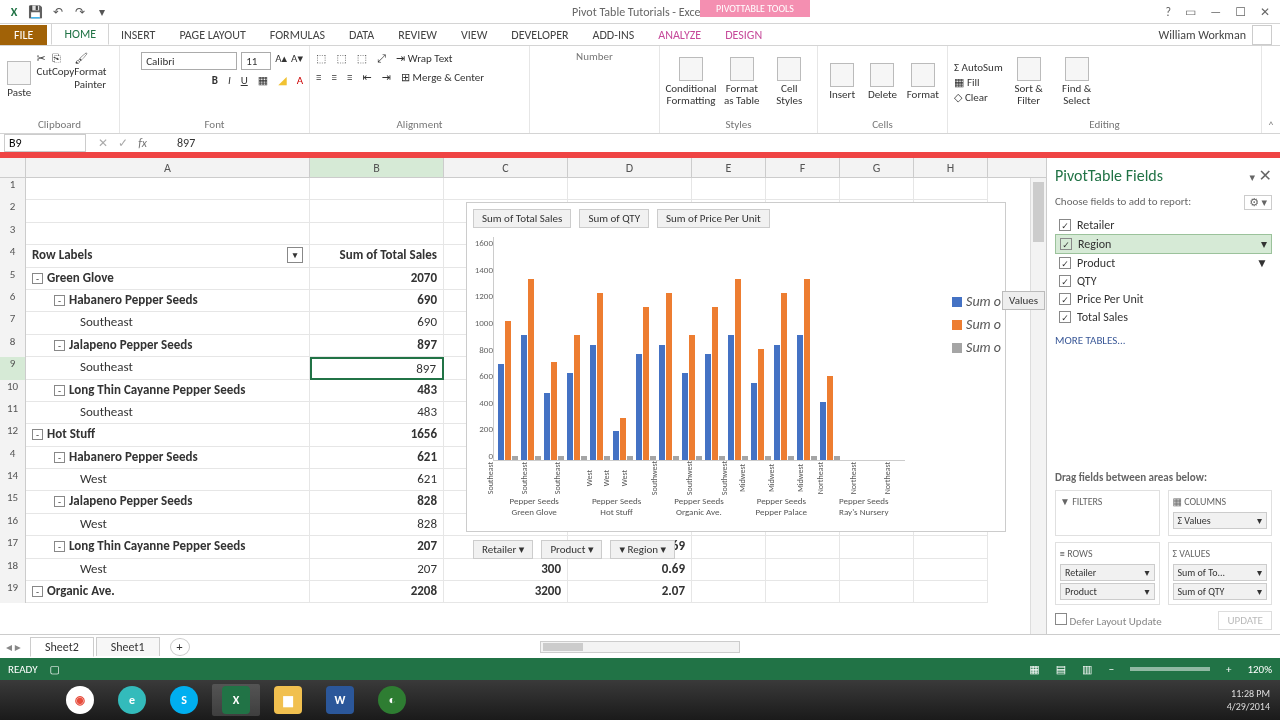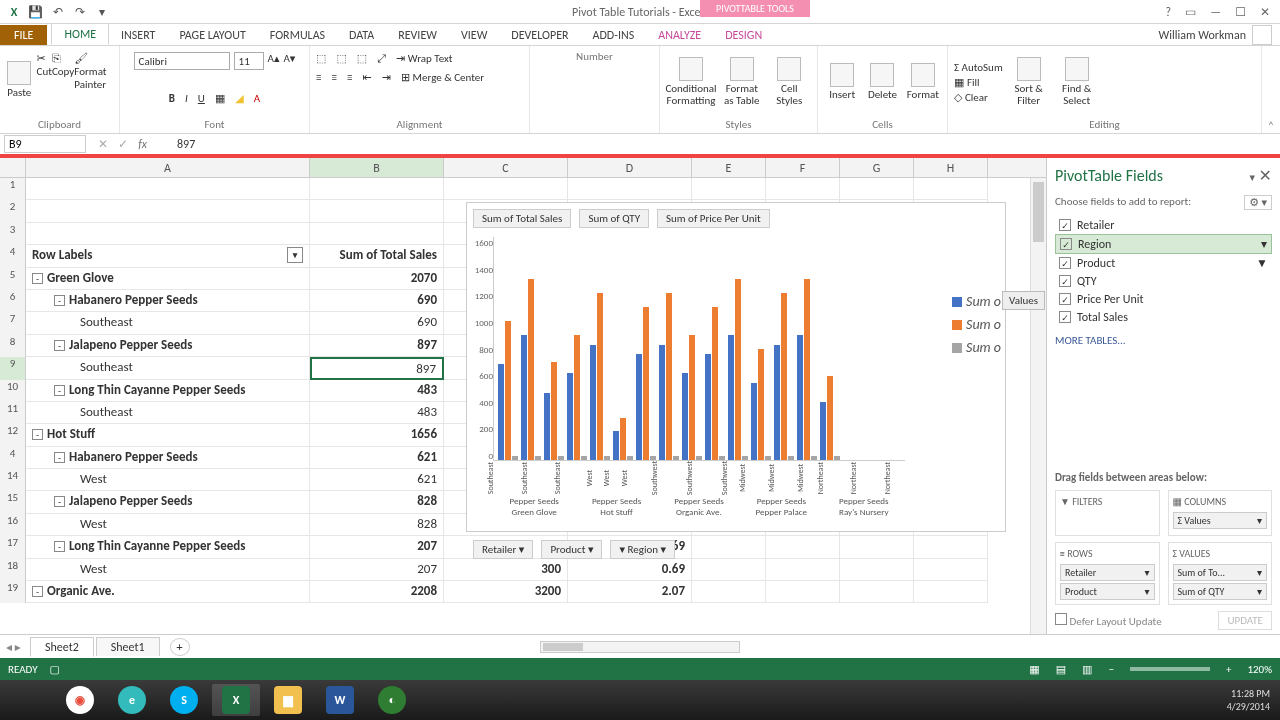--- a/index.html
+++ b/index.html
@@ -25,21 +25,21 @@
 .ribbon { height: 88px; background: #fff; display: flex; border-bottom: 1px solid #d4d4d4; }
 .group { border-right: 1px solid #e6e6e6; display: flex; flex-direction: column; padding: 2px 6px 0 6px; }
 .group-body { flex:1; display:flex; align-items:center; gap:4px; font-size:11px; color:#333; }
 .group-label { text-align: center; font-size: 11px; color: #777; padding: 2px 0; position:relative; }
 .ribbon-btn { display:flex; flex-direction:column; align-items:center; justify-content:center; width:50px; height:64px; font-size:11px; text-align:center; line-height:1.1; }
 .ribbon-btn .ricon { width:24px; height:24px; border:1px solid #bbb; background:#f6f6f6; margin-bottom:2px; }
 .small-combo { border:1px solid #ababab; height:18px; padding:0 4px; font-size:11px; display:flex; align-items:center; background:#fff; }
 .mini { font-size:11px; }
 
 
-.formula-bar { height: 24px; border-bottom:4px solid #ef4444; display:flex; align-items:center; }
+.formula-bar { height: 24px; border-bottom:6px solid #ef4444; display:flex; align-items:center; }
 .name-box { width:82px; border:1px solid #ccc; margin:2px 0 2px 4px; padding:1px 4px; font-size:12px; }
 .fx-area { flex:1; display:flex; align-items:center; gap:10px; padding-left:12px; }
 .fx-btn { color:#777; font-style:italic; }
 
 
 .sheet-wrap { display:flex; height: calc(720px - 24px - 22px - 88px - 24px - 24px - 22px - 40px); }
 .sheet { flex:1; position:relative; overflow:hidden; }
 .colhdr { display:flex; height:20px; background:#f3f3f3; border-bottom:1px solid #ccc; }
 .rowhdr { width:26px; background:#f3f3f3; border-right:1px solid #ccc; text-align:center; font-size:11px; color:#555; }
 .corner { width:26px; height:20px; background:#f3f3f3; border-right:1px solid #ccc; border-bottom:1px solid #ccc; }
@@ -168,21 +168,21 @@
         </div>
       <div style="display:flex;flex-direction:row;gap:0;padding-top:4px">
         <span class="mini">✂ <span>Cut</span></span>
         <span class="mini">⎘ <span>Copy</span></span>
         <span class="mini">🖌 <span>Format Painter</span></span>
       </div>
     </div>
     <div class="group-label">Clipboard</div>
   </div>
   <div class="group" style="width:190px">
-    <div class="group-body" style="flex-direction:column;align-items:center;gap:22px;padding-top:4px">
+    <div class="group-body" style="flex-direction:column;align-items:flex-end;gap:4px;padding-top:4px">
       <div style="display:flex;gap:4px">
         <div class="small-combo" style="width:96px">Calibri</div>
         <div class="small-combo" style="width:30px">11</div>
         <span class="mini">A▴</span>
         <span class="mini">A▾</span>
       </div>
       <div style="display:flex;gap:10px">
         <b>B</b>
         <i>I</i>
         <u>U</u>

